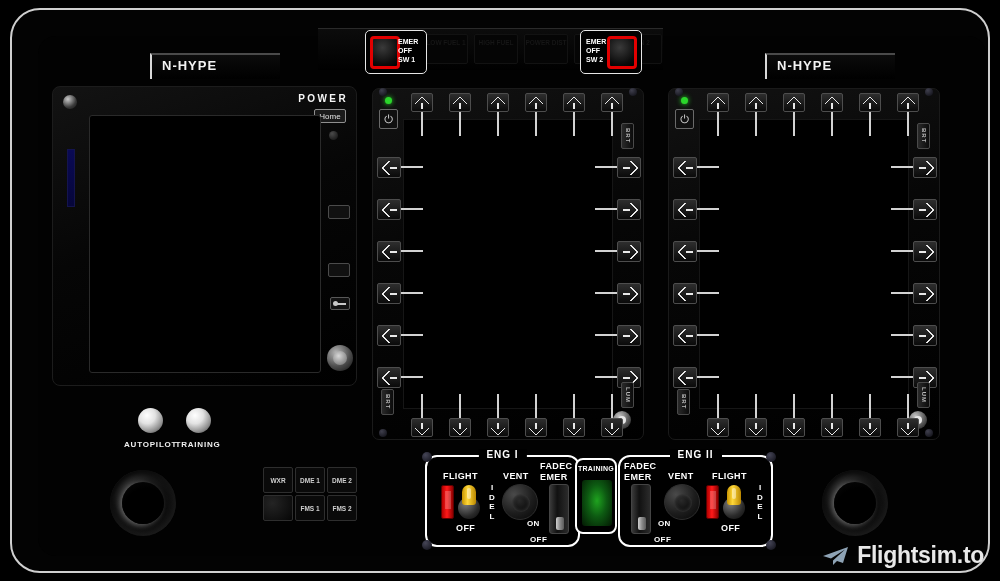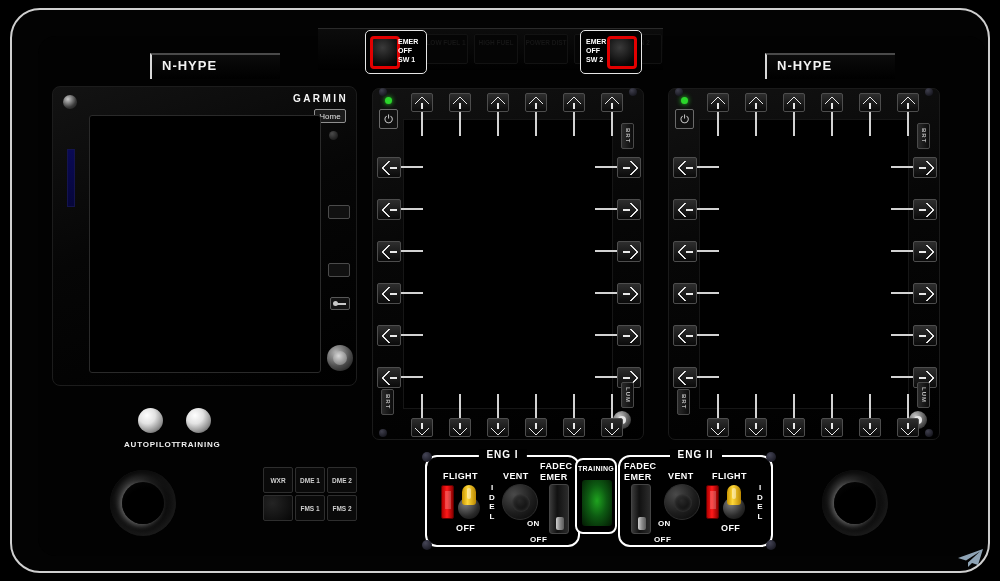--- a/index.html
+++ b/index.html
@@ -365,21 +365,21 @@
   <div class="panel-shell">
     <div class="panel-inner"></div>
   </div>
 
   <div class="nhype" id="nhype-left">N-HYPE</div>
   <div class="nhype" id="nhype-right">N-HYPE</div>
 
   <div class="gdu">
     <div class="gdu-corner-knob"></div>
     <div class="gdu-bluebar"></div>
-    <div class="gdu-brand">GARMIN</div>
+    <div class="gdu-brand">POWER</div>
     <div class="gdu-home">Home</div>
     <div class="gdu-dot"></div>
     <div class="gdu-screen"></div>
     <div class="gdu-side-btn" style="top:118px"></div>
     <div class="gdu-side-btn" style="top:176px"></div>
   </div>
   <div class="gdu-smallbtn">
       <i></i>
     </div>
   <div class="gdu-knurl"></div>
@@ -686,14 +686,15 @@
     <div class="eng-lbl" style="left:101px; top:66px">OFF</div>
     <div class="idel-lbl" style="left:136px; top:26px">I<br>D<br>E<br>L</div>
     <div class="eng-screw" style="right:-5px; top:-5px"></div>
     <div class="eng-screw" style="right:-5px; bottom:-5px"></div>
   </div>
 
   <div class="wm">
     <svg width="28" height="22" viewBox="0 0 28 22">
       <path d="M27 2 L2 11 L10 13.5 L24 4.5 L12 15.5 L12 20 L16 16 L22 18 Z" fill="#8ea3b5"></path>
     </svg>
+    <span class="wm-txt">Flightsim.to</span>
   </div>
 </div>
 
 </body></html>

